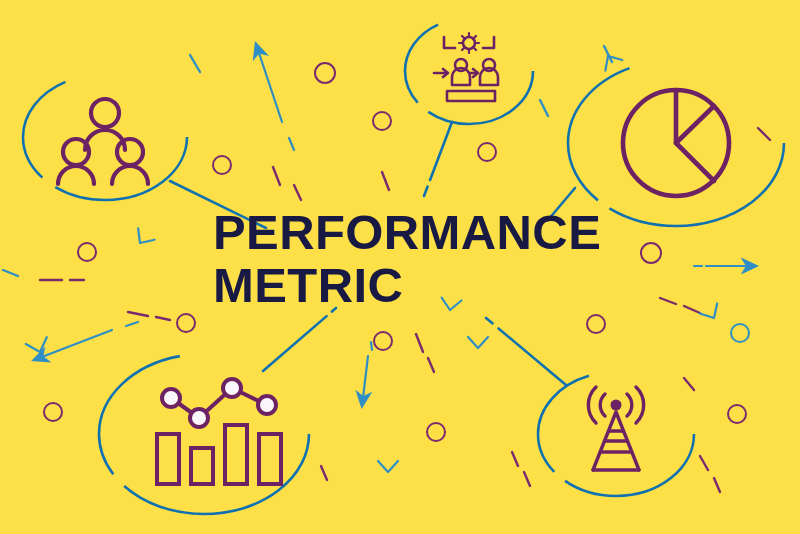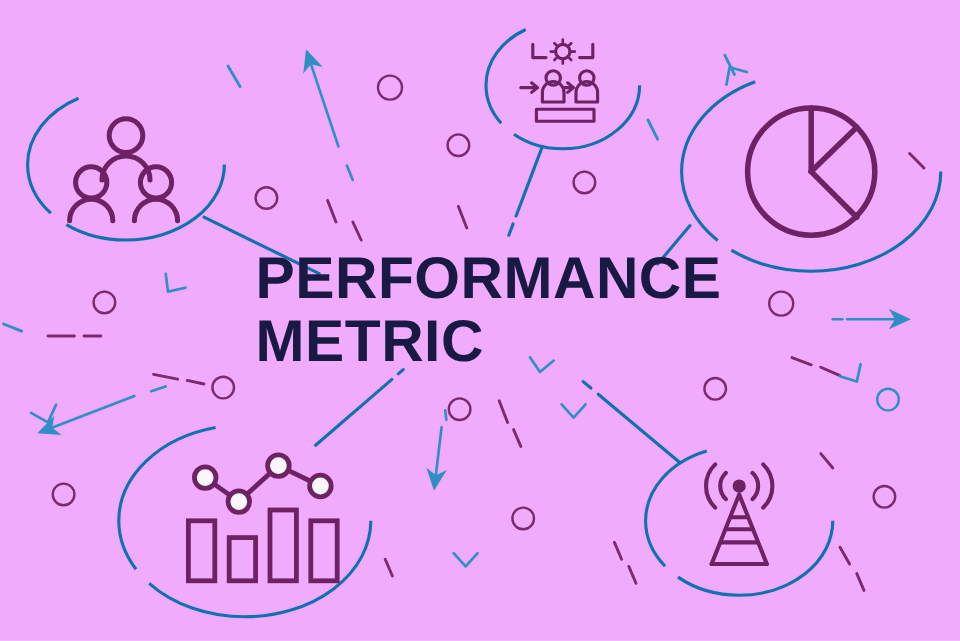--- a/index.html
+++ b/index.html
@@ -43,21 +43,21 @@
     font-weight: bold;
     font-size: 49px;
     line-height: 53px;
     letter-spacing: 0.4px;
     white-space: pre-line;
   }
 </style>
 </head>
 <body>
 
-<div id="stage" style="background: #f0abfc;">
+<div id="stage" style="background: #fde047;">
 
   <svg id="scene" viewBox="0 0 800 534" xmlns="http://www.w3.org/2000/svg">
     <defs>
       <marker id="ah-blue" markerWidth="9" markerHeight="9" refX="7" refY="4.5" orient="auto">
         <path d="M0,0.6 L8.4,4.5 L0,8.4 L2.4,4.5 Z" fill="#2f8fc4"></path>
       </marker>
     </defs>
 
     <g>
       <g>

